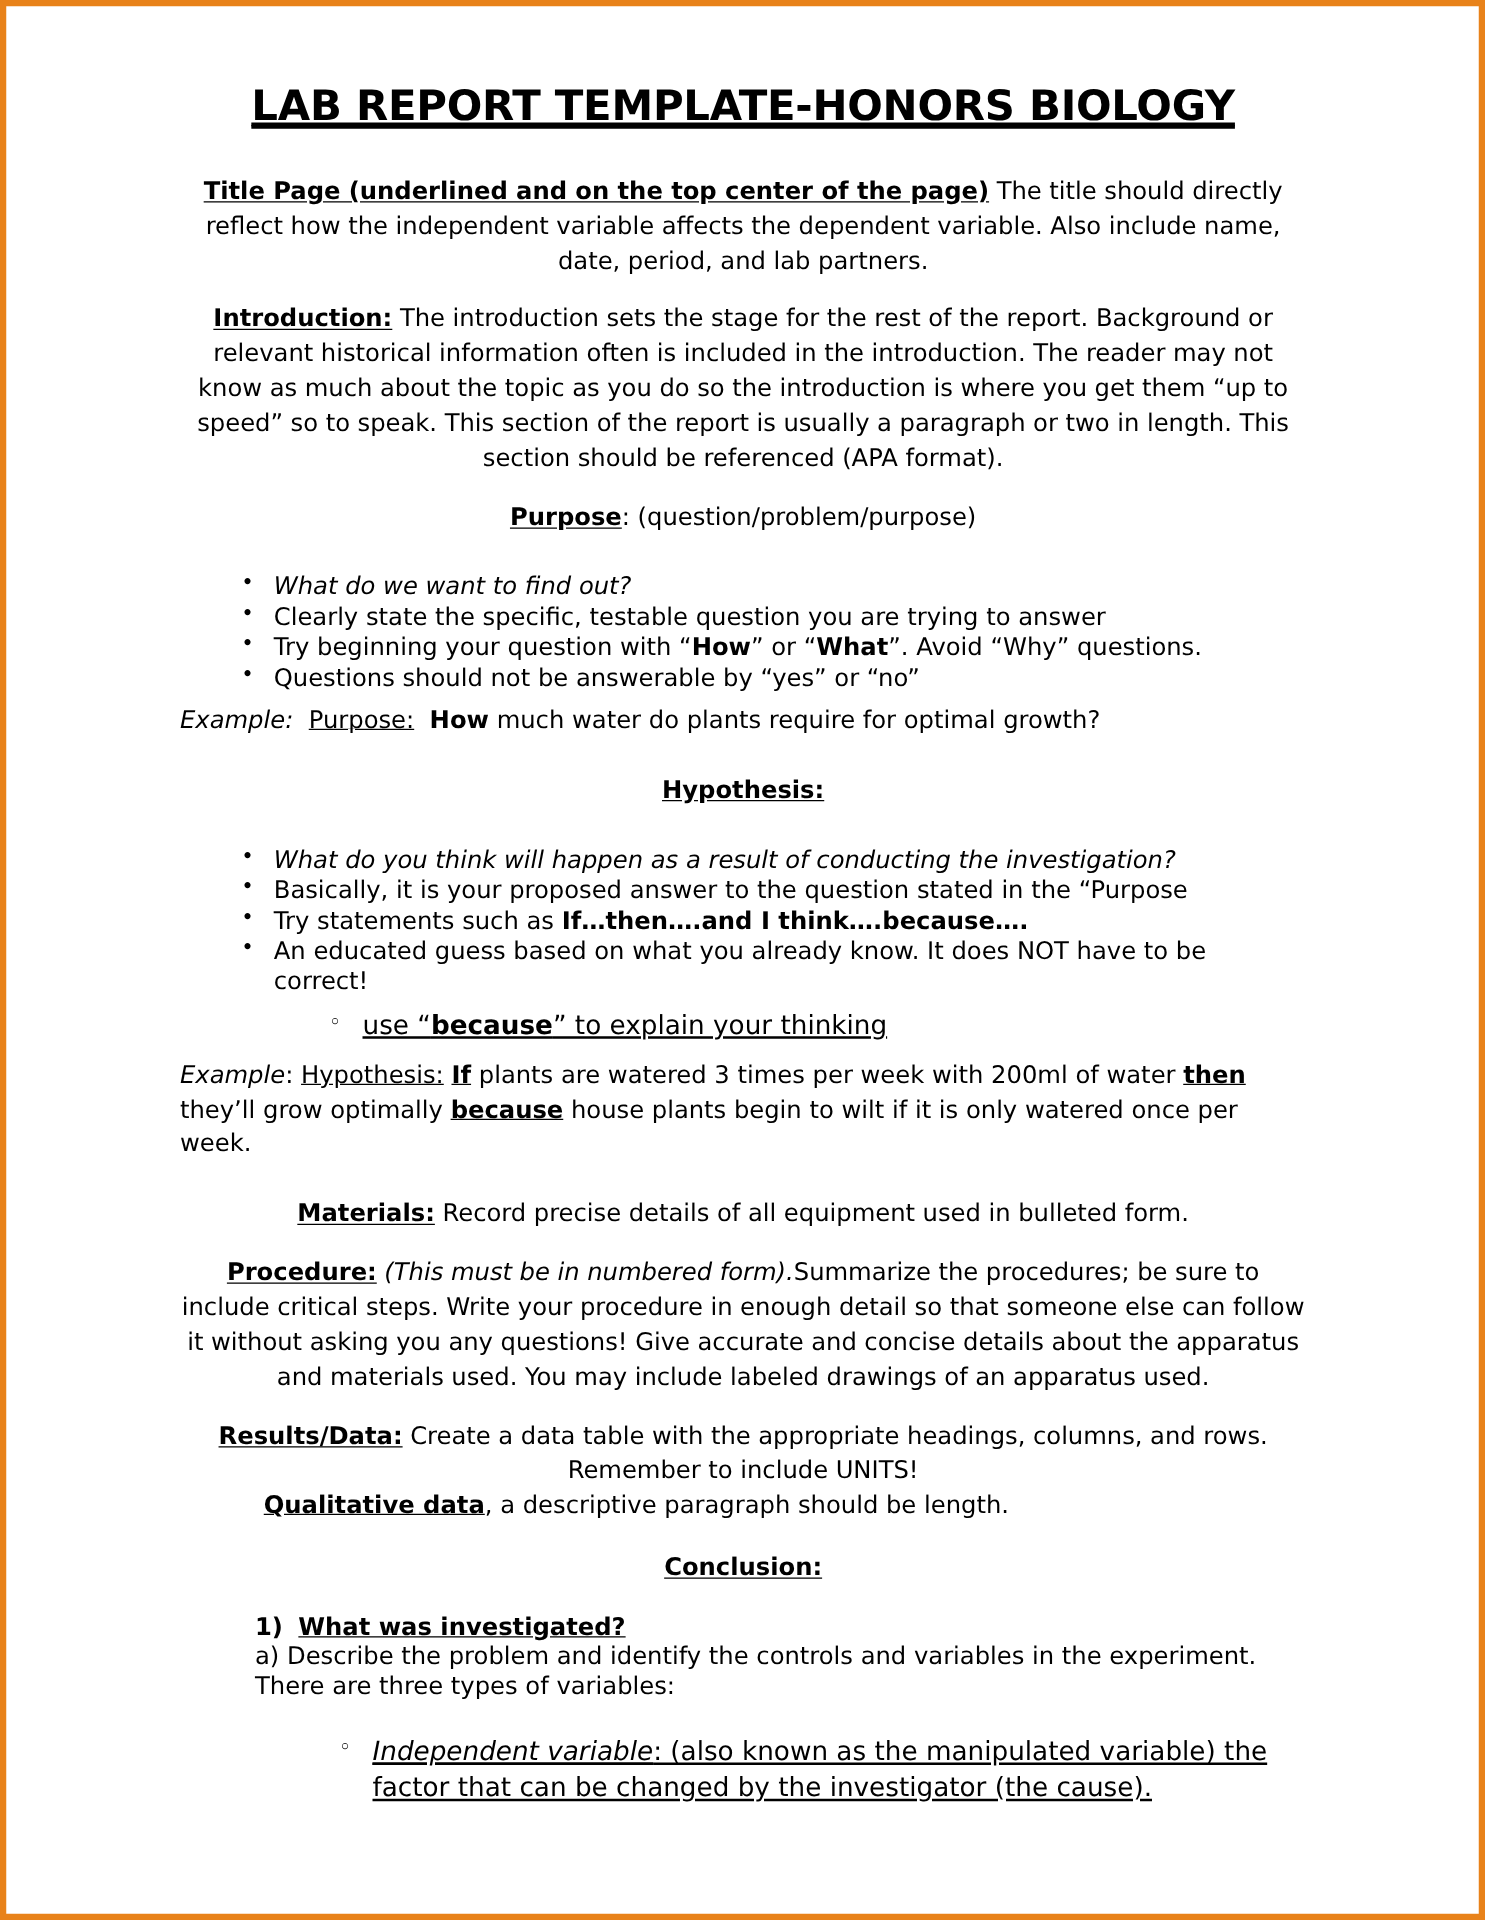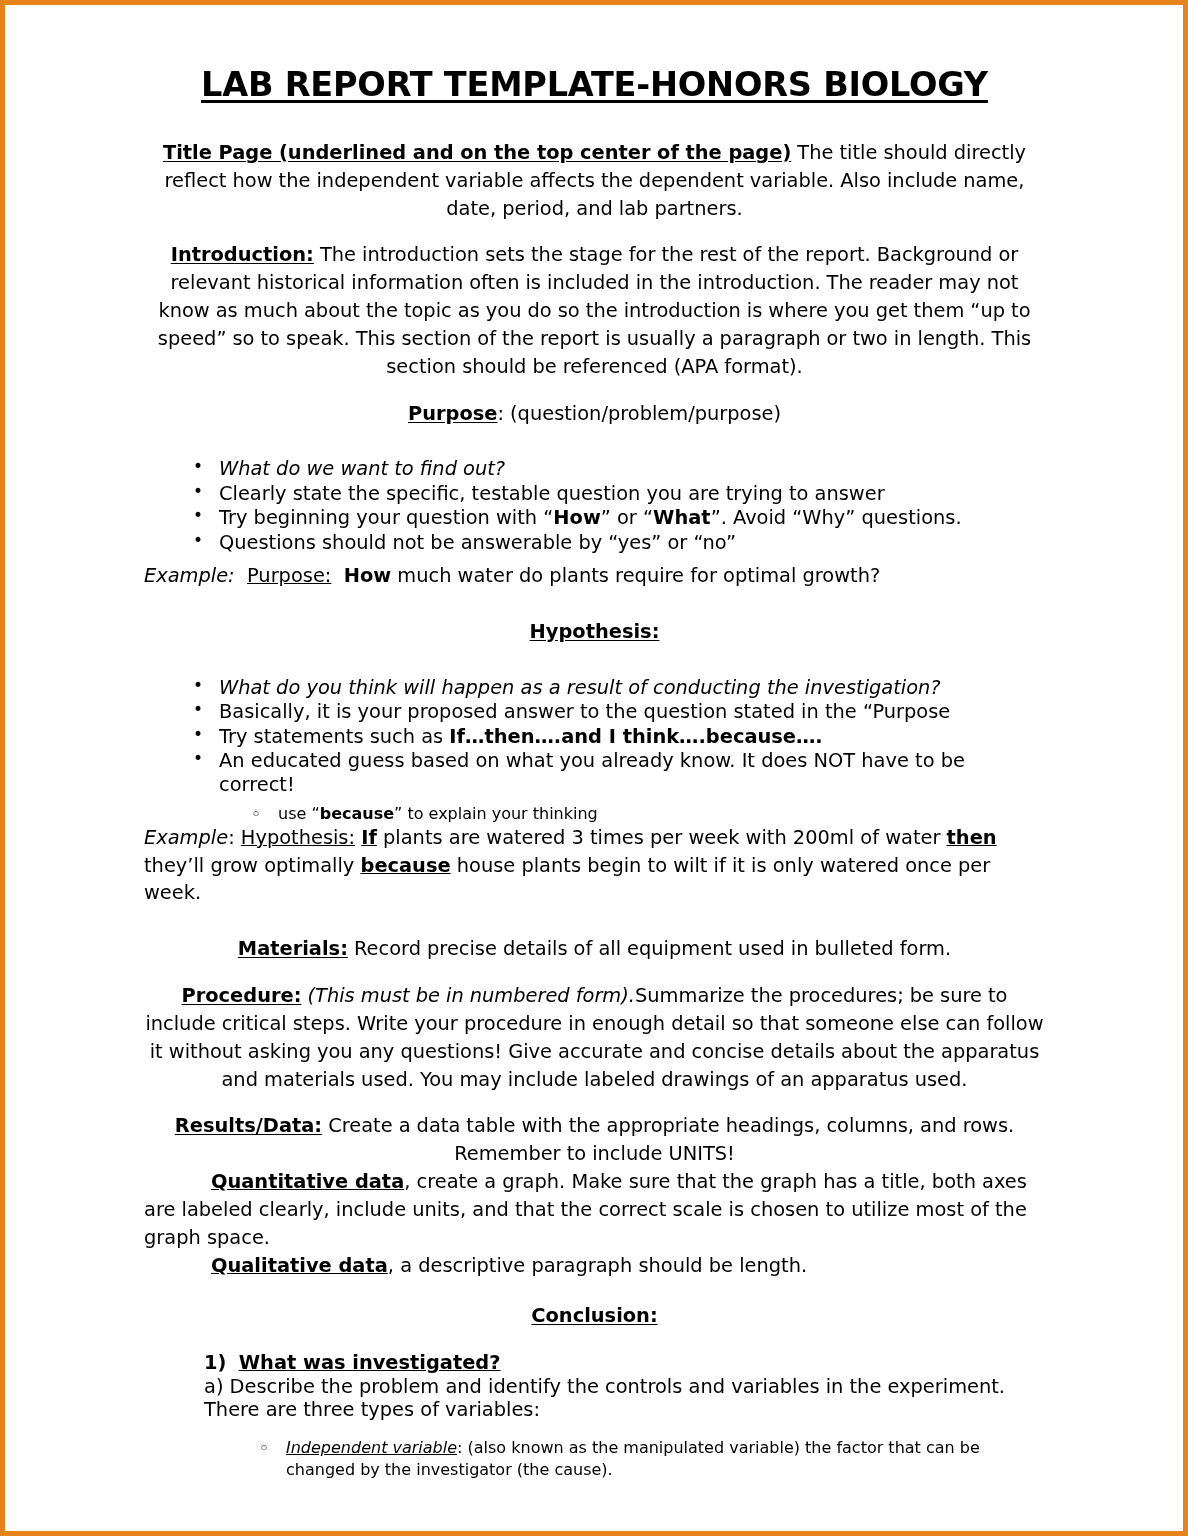--- a/index.html
+++ b/index.html
@@ -32,20 +32,21 @@
     background: #ffffff;
     padding: 56px 133px 0 134px;
   }
   .doc-title {
     font-size: 33.5px;
     font-weight: bold;
     text-align: center;
     letter-spacing: -0.2px;
     margin: 0 0 34px 0;
     line-height: 1.16;
+    text-decoration: underline;
   }
   .doc-title span.u {
     text-decoration: underline;
     text-underline-offset: 4px;
     text-decoration-thickness: 3px;
   }
   p.body {
     font-size: 19.4px;
     line-height: 1.435;
     margin: 0 0 19px 0;
@@ -81,24 +82,25 @@
     top: -1px;
     font-size: 17px;
   }
   ul.subbullets {
     list-style: none;
     margin: 0;
     padding: 0;
   }
   ul.subbullets > li {
     position: relative;
-    font-size: 16px;
+    font-size: 21px;
     line-height: 1.21;
     padding-left: 134px;
-    margin: 0;
+    margin: 12px;
+    text-decoration: underline;
   }
   ul.subbullets > li::before {
     content: "\25E6";
     position: absolute;
     left: 107px;
     top: 0px;
     font-size: 17px;
   }
   ul.subbullets.deep > li {
     padding-left: 142px;
@@ -167,21 +169,20 @@
     </ul>
     <p class="example-line"><span class="i">Example</span><span>:  </span><span class="u">Hypothesis:</span><span>&nbsp;</span><span class="bu">If</span><span> plants are watered 3 times per week with 200ml of water </span><span class="bu">then</span><span> they’ll grow optimally </span><span class="bu">because</span><span> house plants begin to wilt if it is only watered once per week.</span></p>
 
     <div class="gap-lg"></div>
 
     <p class="body"><span class="head">Materials:</span><span>  Record precise details of all equipment used in bulleted form.</span></p>
 
     <p class="body"><span class="head">Procedure:</span><span class="i"> (This must be in numbered form).</span><span>Summarize the procedures; be sure to include critical steps. Write your procedure in enough detail so that someone else can follow it without asking you any questions! Give accurate and concise details about the apparatus and materials used. You may include labeled drawings of an apparatus used.</span></p>
 
     <p class="body tight"><span class="head">Results/Data:</span><span> Create a data table with the appropriate headings, columns, and rows. Remember to include UNITS!</span></p>
-    <p class="sec-body para-indent"><span class="bu">Quantitative data</span><span>, create a graph.  Make sure that the graph has a title, both axes are labeled clearly, include units, and that the correct scale is chosen to utilize most of the graph space.</span></p>
     <p class="sec-body para-indent"><span class="bu">Qualitative data</span><span>, a descriptive paragraph should be length.</span></p>
 
     <div class="gap-md"></div>
 
     <p class="body tight"><span class="head">Conclusion:</span></p>
     <div class="gap-md"></div>
     <p class="numbered"><span class="b">1)</span><span>&nbsp; </span><span class="bu">What was investigated?</span></p>
     <p class="numbered"><span>a) Describe the problem and identify the controls and variables in the experiment. There are three types of variables:</span></p>
     <div class="gap-sm"></div>
     <ul class="subbullets deep" id="variable-bullets">

